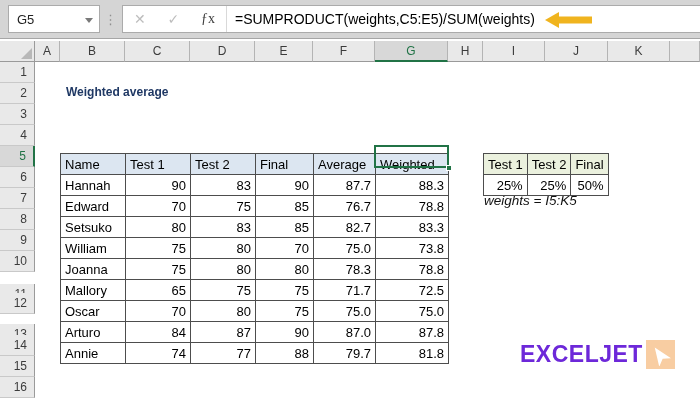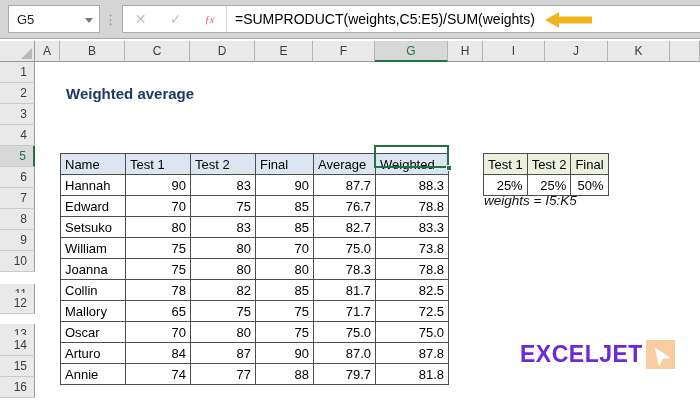--- a/index.html
+++ b/index.html
@@ -17,21 +17,21 @@
     border-left:4px solid transparent; border-right:4px solid transparent;
     border-top:5px solid #7a7a7a; }
   .dots { position:absolute; left:104px; top:4px; height:30px; display:flex;
     align-items:center; color:#8f8f8f; font-size:13px; letter-spacing:0; }
   .fbar { position:absolute; left:122px; top:5px; width:578px; height:28px;
     background:#fff; border:1px solid #ababab; border-right:none;
     display:flex; align-items:center; }
   .ficons { width:104px; height:100%; display:flex; align-items:center;
     justify-content:space-around; border-right:1px solid #d9d9d9; }
   .icon-x, .icon-check { color:#bdbdbd; font-size:14px; }
-  .icon-fx { color:#ec4899; font-size:10px; font-style:italic;
+  .icon-fx { color:#404040; font-size:14px; 
     font-family:"Liberation Serif", serif; }
   .ftext { font-size:14px; color:#000; padding-left:8px; white-space:nowrap; }
   .arrow-annot { position:absolute; left:545px; top:12px; }
 
   
   .colhdr-row { position:absolute; left:0; top:41px; width:700px; height:21px; }
   .corner { position:absolute; left:0; top:41px; width:35px; height:21px;
     background:#e9e9e9; border-right:1px solid #9a9a9a; border-bottom:1px solid #9a9a9a; }
   .corner-tri { position:absolute; right:2px; bottom:2px; width:0; height:0;
     border-left:11px solid transparent; border-bottom:11px solid #b8b8b8; }
@@ -43,21 +43,21 @@
 
   
   .rowhdr { position:absolute; left:0; width:35px; height:21px; background:#e9e9e9;
     border-right:1px solid #9a9a9a; border-bottom:1px solid #c9c9c9;
     font-size:12px; color:#3c3c3c; display:flex; align-items:center;
     justify-content:flex-end; padding-right:7px; }
   .rowhdr.selected { background:#d8d8d8; color:#217346;
     border-right:2px solid #217346; }
 
   
-  .sheet-title { position:absolute; left:66px; top:85px; font-size:15px;
+  .sheet-title { position:absolute; left:66px; top:85px; font-size:12px;
     font-weight:bold; color:#1f3864; }
   table { border-collapse:collapse; table-layout:fixed;margin-top:28px; }
   .xl-table { position:absolute; left:60px; top:125px; }
   .w-table  { position:absolute; left:483px; top:125px; }
   td, th { border:1px solid #4d4d4d; height:21px; padding:0 4px;
     font-size:13px; font-weight:normal; color:#000; overflow:hidden;
     white-space:nowrap; }
   .xl-table th { background:#dce6f1; text-align:left; }
   .w-table th { background:#ebf1de; text-align:left; }
   .tl { text-align:left; } .tr { text-align:right; }
@@ -194,28 +194,20 @@
         </tr>
         <tr>
           <td class="tl">Joanna</td>
           <td class="tr">75</td>
           <td class="tr">80</td>
           <td class="tr">80</td>
           <td class="tr">78.3</td>
           <td class="tr">78.8</td>
         </tr>
         <tr>
-          <td class="tl">Collin</td>
-          <td class="tr">78</td>
-          <td class="tr">82</td>
-          <td class="tr">85</td>
-          <td class="tr">81.7</td>
-          <td class="tr">82.5</td>
-        </tr>
-        <tr>
           <td class="tl">Mallory</td>
           <td class="tr">65</td>
           <td class="tr">75</td>
           <td class="tr">75</td>
           <td class="tr">71.7</td>
           <td class="tr">72.5</td>
         </tr>
         <tr>
           <td class="tl">Oscar</td>
           <td class="tr">70</td>

